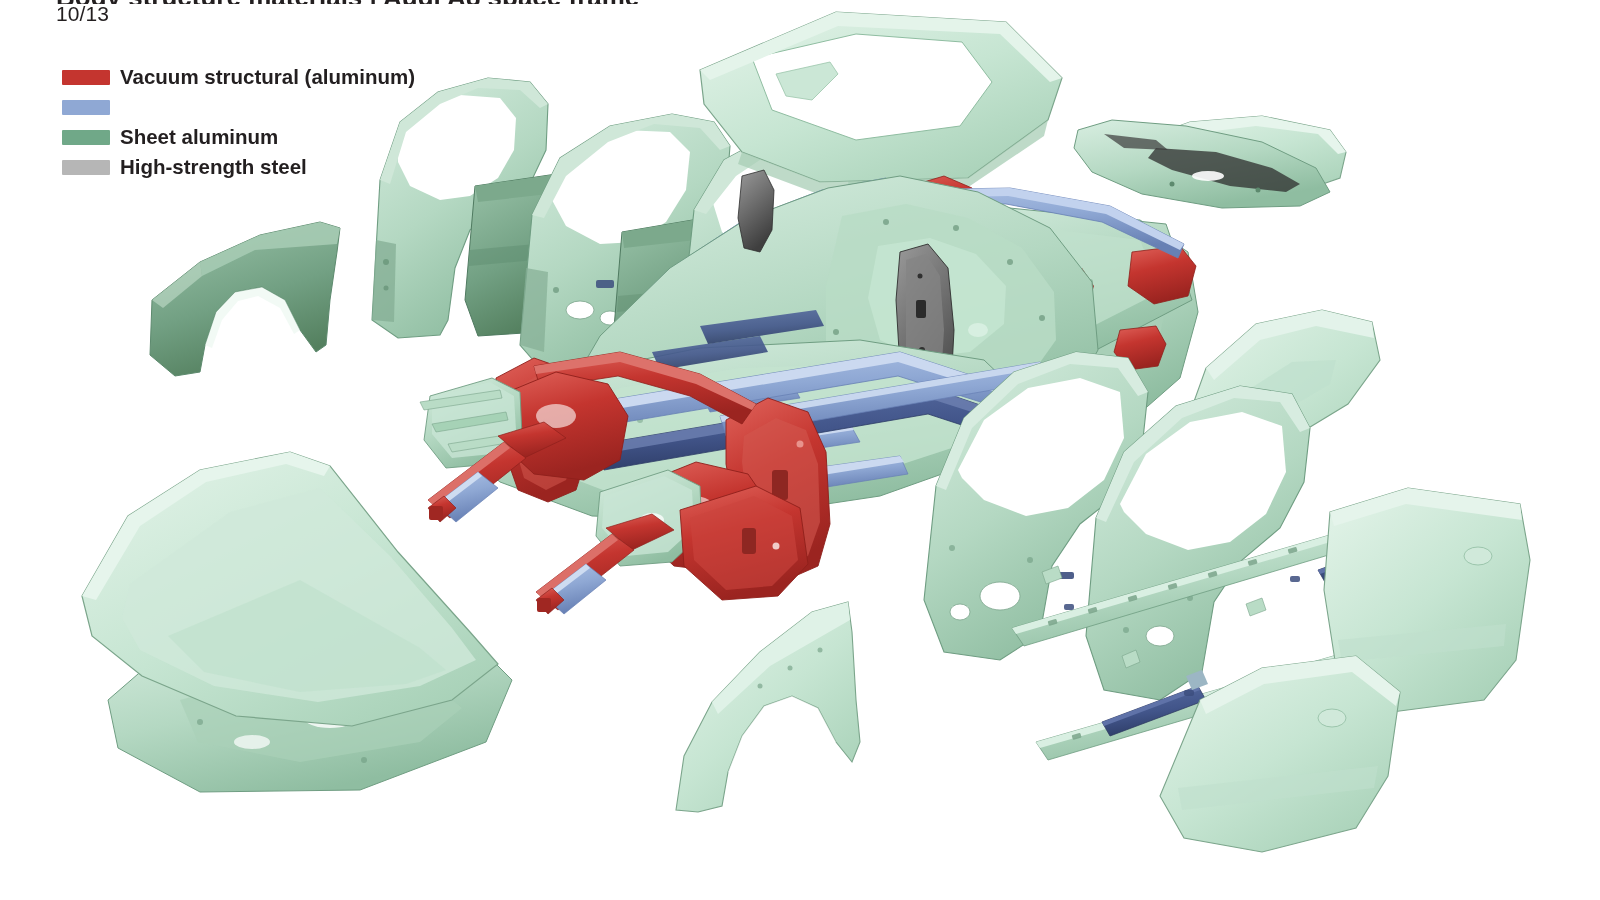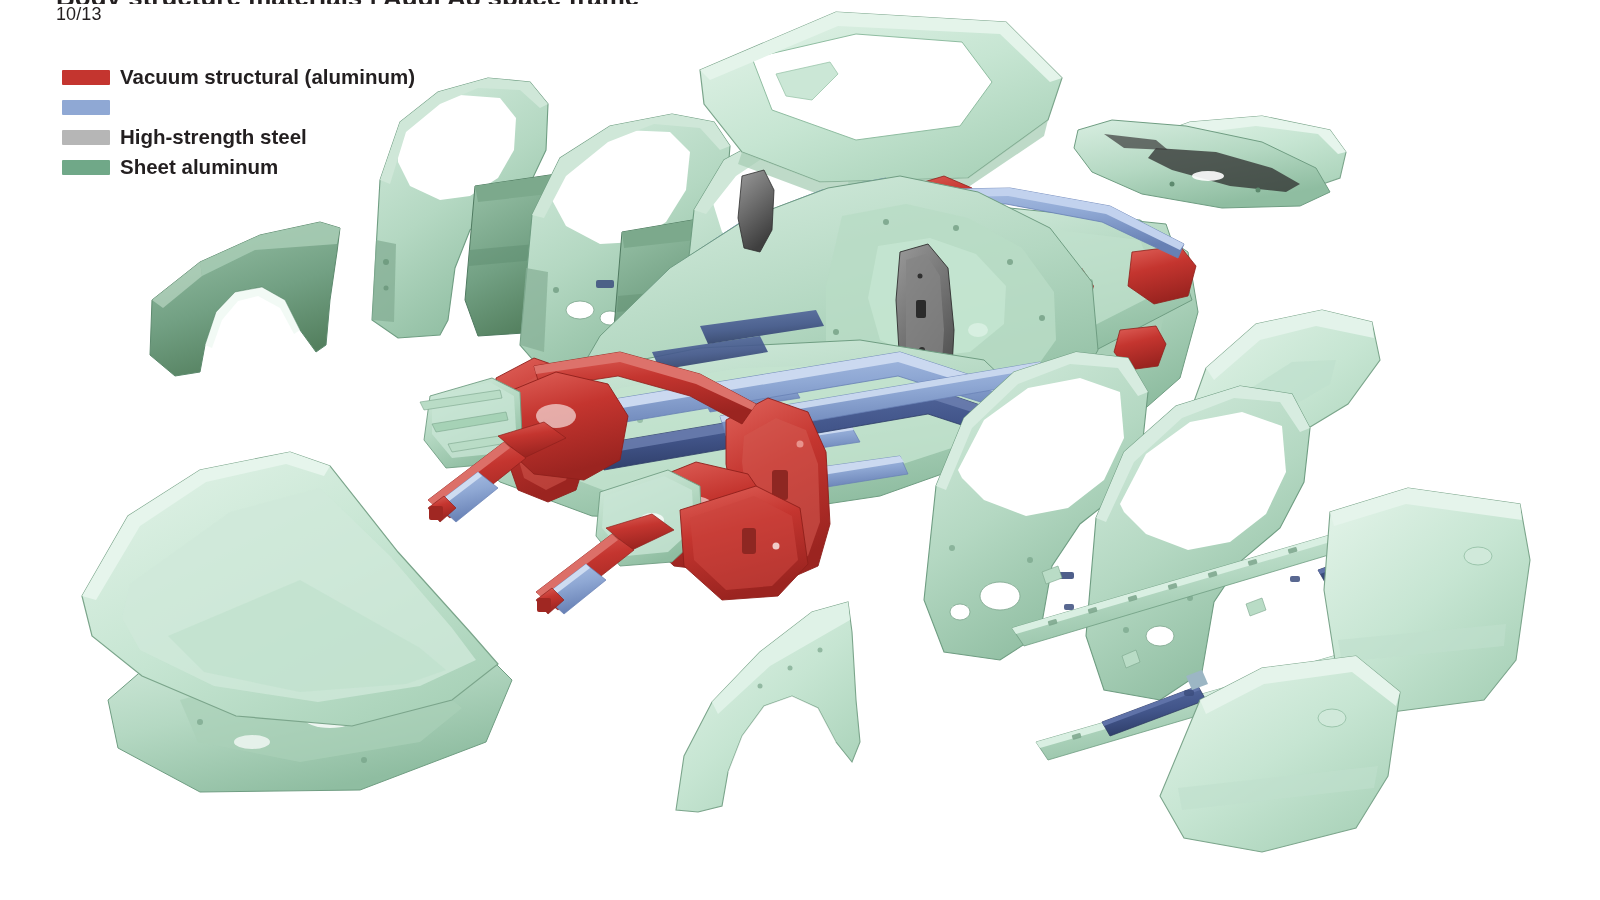--- a/index.html
+++ b/index.html
@@ -13,21 +13,21 @@
   #page {
     position: relative;
     width: 1600px; height: 900px;
     background: #ffffff;
   }
 
   
   #page-number {
     position: absolute;
     left: 56px; top: 1px;
-    font-size: 18px;
+    font-size: 21px;
     color: #231f20;
     letter-spacing: .1px;
     line-height: 26px;
   }
 
   
   #title-sliver {
     position: absolute;
     left: 56px; top: -18px;
     font-size: 26px;
@@ -85,26 +85,26 @@
 
   <div id="legend">
     <div class="legend-row">
       <span class="legend-swatch" style="background:#c4352f"></span>
       <span class="legend-label">Vacuum structural (aluminum)</span>
     </div>
     <div class="legend-row">
       <span class="legend-swatch" style="background:#8fa8d4"></span>
     </div>
     <div class="legend-row">
+      <span class="legend-swatch" style="background:#70a888"></span>
+      <span class="legend-label">Sheet aluminum</span>
+    </div>
+    <div class="legend-row">
       <span class="legend-swatch" style="background:#b6b6b6"></span>
       <span class="legend-label">High-strength steel</span>
-    </div>
-    <div class="legend-row">
-      <span class="legend-swatch" style="background:#70a888"></span>
-      <span class="legend-label">Sheet aluminum</span>
     </div>
   </div>
 
   <div id="artwork">
     <svg width="1600" height="900" viewBox="0 0 1600 900" xmlns="http://www.w3.org/2000/svg">
       <defs>
         <linearGradient id="gSheet" x1="0" y1="0" x2="0.5" y2="1">
           <stop offset="0%" stop-color="#d8eee1"></stop>
           <stop offset="55%" stop-color="#b4d8c2"></stop>
           <stop offset="100%" stop-color="#8fbda1"></stop>

